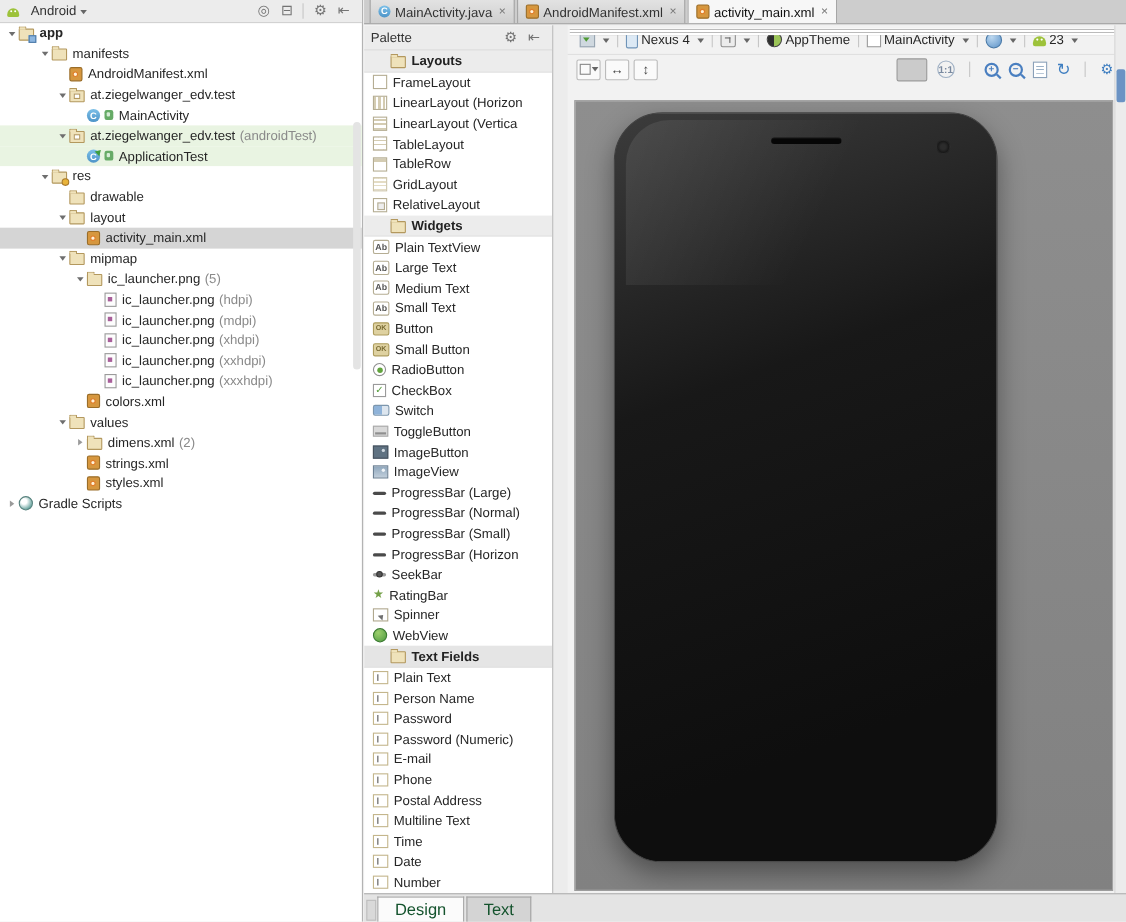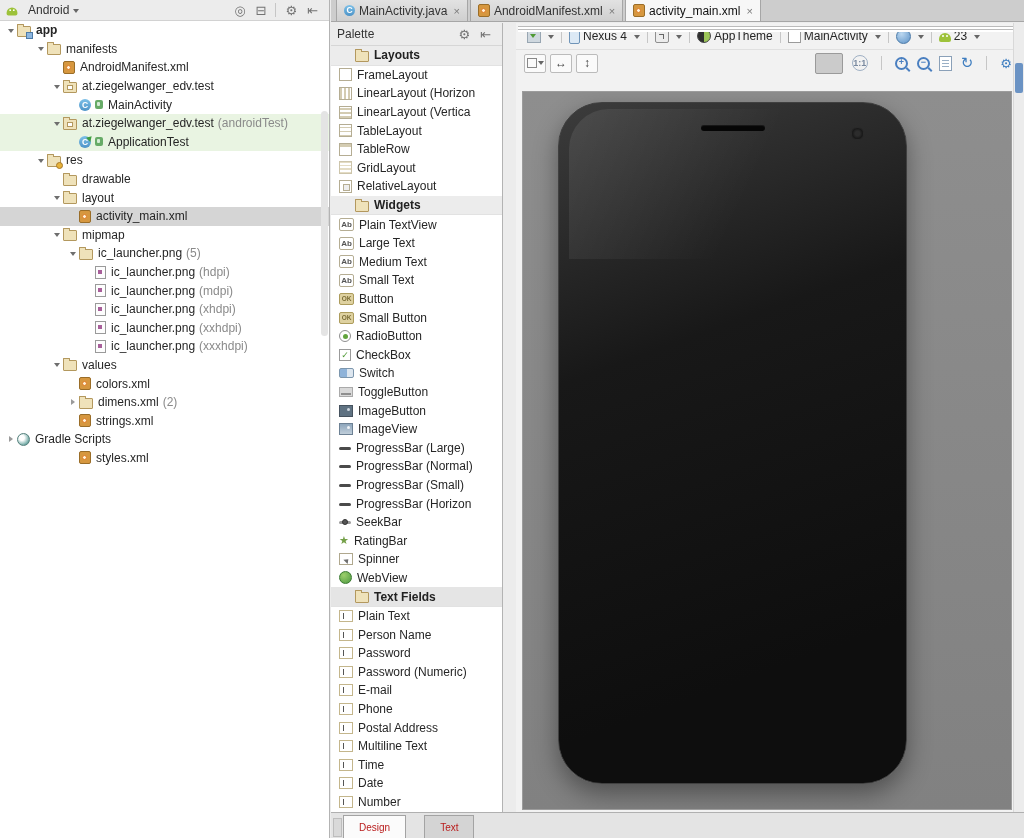--- a/index.html
+++ b/index.html
@@ -127,21 +127,21 @@
   .appbar{height:45px;display:flex;align-items:flex-end;padding:0 0 9px 17px;color:#fff;font-size:15px;font-weight:500;letter-spacing:.2px}
   .content{flex:1;position:relative;background:#fafafa}
   .hello{position:absolute;left:18px;top:12px;font-size:12px;color:#767676}
   .navbar{height:38px;background:#000;display:flex;align-items:center;justify-content:space-between;padding:0 48px;color:#e6e6e6;
           font-family:"DejaVu Sans",sans-serif;font-size:16px}
   
   #vscroll{position:absolute;right:0;top:23px;width:11px;height:789px;background:#ececec;border-left:1px solid #d8d8d8;box-sizing:border-box}
   #vthumb{position:absolute;left:1px;top:40px;width:8px;height:30px;background:#6b93c4;border-radius:2px}
   
   #bottombar{position:absolute;left:331px;top:812px;width:693px;height:26px;background:#e4e4e4;border-top:1px solid #b0b0b0;box-sizing:border-box;display:flex;align-items:flex-end;padding-left:12px}
-  .btab{height:22px;display:flex;align-items:center;padding:0 15px;border:1px solid #a3a3a3;border-bottom:none;font-size:10px;color:#b91c1c;margin-right:18px;background:#d4d4d4}
+  .btab{height:22px;display:flex;align-items:center;padding:0 15px;border:1px solid #a3a3a3;border-bottom:none;font-size:15px;color:#14532d;margin-right:2px;background:#d4d4d4}
   .btab.active{background:#fbfbfb}
   .bgrip{position:absolute;left:2px;top:5px;width:7px;height:17px;background:#d9d9d9;border:1px solid #bdbdbd}
 </style>
 </head>
 <body>
 
 <div id="win">
 
   <div id="project">
     <div class="phead">
@@ -248,50 +248,50 @@
           <i class="tic pngfile"></i>
           <span class="tl">ic_launcher.png</span>
           <span class="badge">(xxhdpi)</span>
         </div>
       <div class="trow l4">
           <i class="arr"></i>
           <i class="tic pngfile"></i>
           <span class="tl">ic_launcher.png</span>
           <span class="badge">(xxxhdpi)</span>
         </div>
-      <div class="trow l2">
-          <i class="arr d"></i>
-          <i class="tic folder"></i>
-          <span class="tl">values</span>
-        </div>
       <div class="trow l3">
           <i class="arr"></i>
           <i class="tic xmlfile"></i>
           <span class="tl">colors.xml</span>
         </div>
+      <div class="trow l2">
+          <i class="arr d"></i>
+          <i class="tic folder"></i>
+          <span class="tl">values</span>
+        </div>
       <div class="trow l3">
           <i class="arr r"></i>
           <i class="tic folder"></i>
           <span class="tl">dimens.xml</span>
           <span class="badge">(2)</span>
         </div>
       <div class="trow l3">
           <i class="arr"></i>
           <i class="tic xmlfile"></i>
           <span class="tl">strings.xml</span>
+        </div>
+      <div class="trow l3">
+          <i class="arr"></i>
+          <i class="tic xmlfile"></i>
+          <span class="tl">styles.xml</span>
         </div>
       <div class="trow l0">
           <i class="arr r"></i>
           <i class="tic gradle"></i>
           <span class="tl">Gradle Scripts</span>
-        </div>
-      <div class="trow l3">
-          <i class="arr"></i>
-          <i class="tic xmlfile"></i>
-          <span class="tl">styles.xml</span>
         </div>
       <div class="pscroll"></div>
     </div>
   </div>
 
   <div id="tabbar">
     <div class="tab">
         <i class="tic classc" style="width:11px;height:11px;line-height:11px">C</i>
         <span>MainActivity.java</span>
         <span class="x">×</span>

